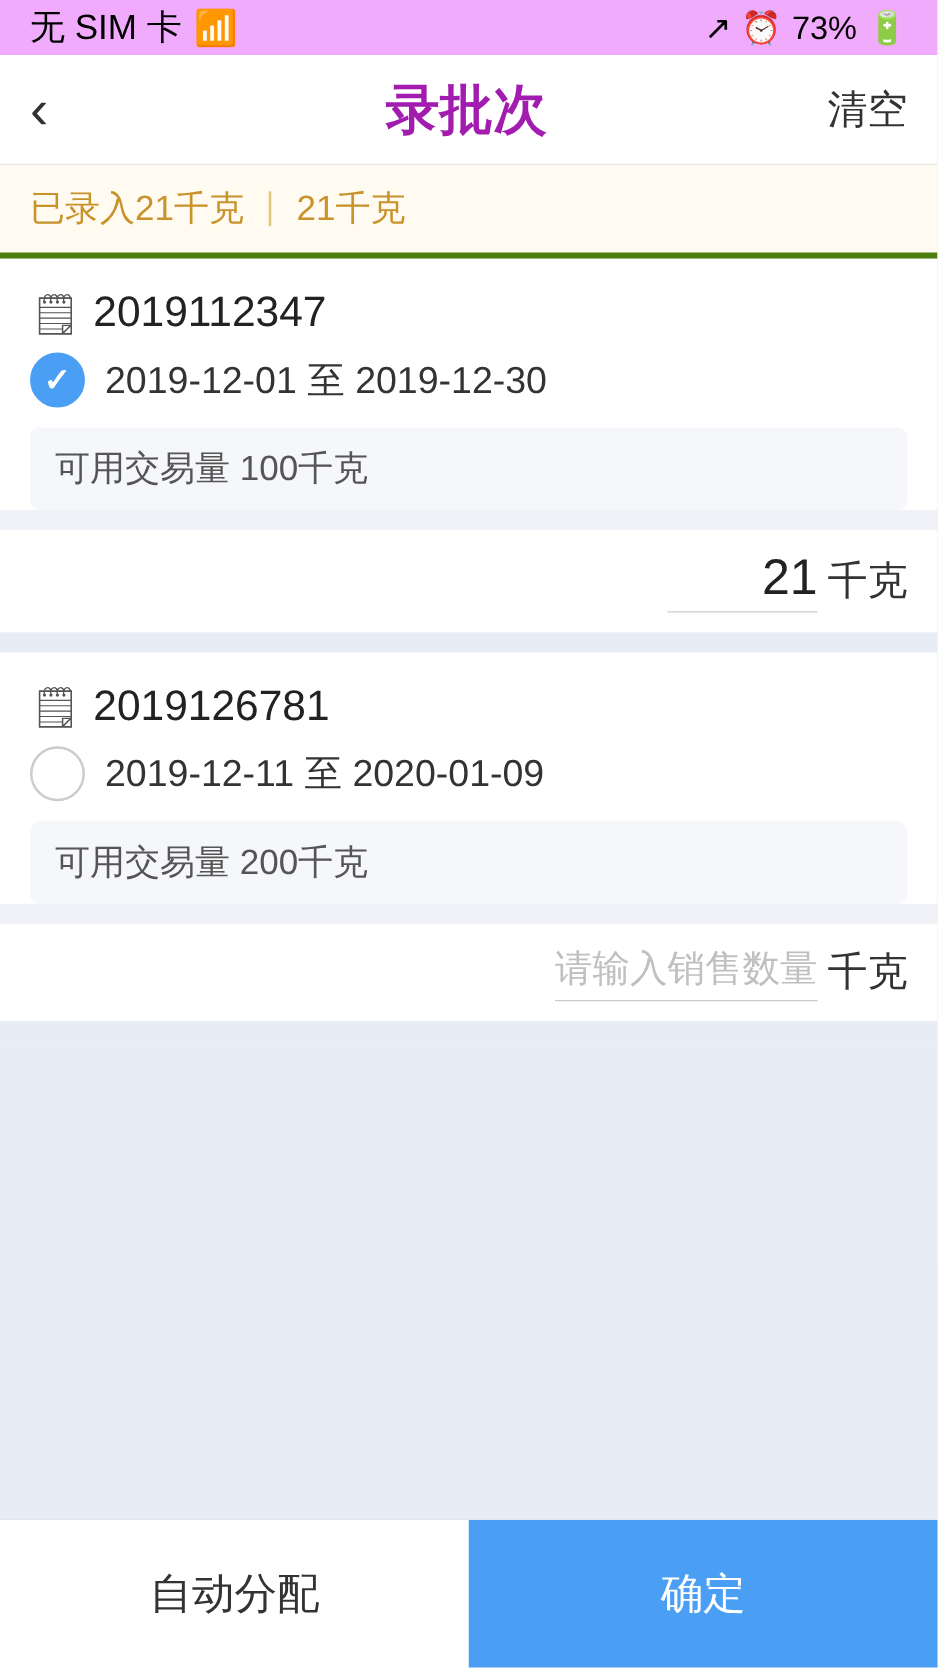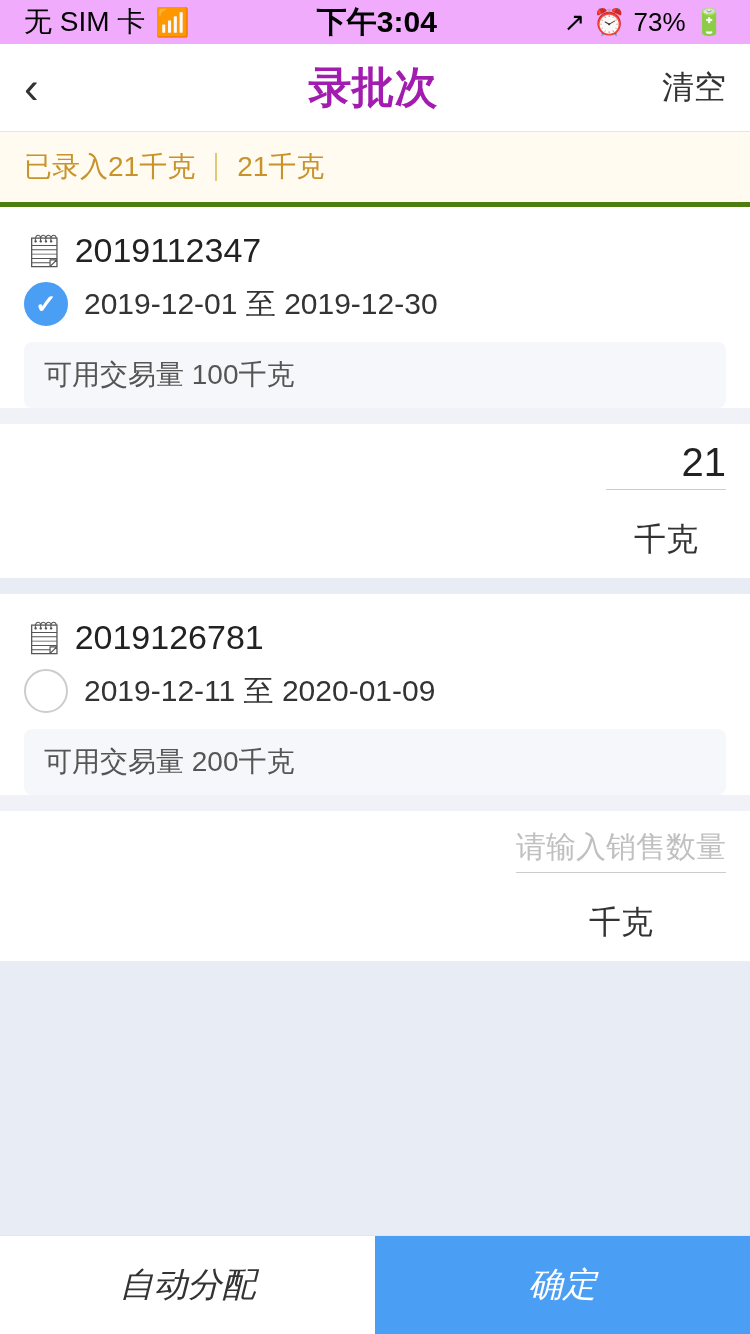--- a/index.html
+++ b/index.html
@@ -153,22 +153,21 @@
       display: flex;
       align-items: center;
       justify-content: flex-end;
       padding: 16px 24px;
       background: #fff;
       gap: 16px;
     }
     .quantity-input-area {
       display: flex;
       align-items: center;
-      gap: 28px;
-      flex-direction: column;
+      gap: 8px;
     }
     .quantity-value {
       font-size: 40px;
       font-weight: 500;
       color: #222;
     }
     .quantity-unit {
       font-size: 32px;
       color: #333;
     }
@@ -193,26 +192,25 @@
     .empty-area {
       background: #e8ecf5;
       flex: 1;
       min-height: 460px;
     }
 
     
     .bottom-bar {
       background: #fff;
       display: flex;
-      height: 99px;
+      height: 119px;
       border-top: 1px solid #e5e5e5;
       position: fixed;
       bottom: 0;
       width: 750px;
-      font-style: italic;
     }
     .btn-auto {
       flex: 1;
       display: flex;
       align-items: center;
       justify-content: center;
       font-size: 34px;
       color: #333;
       background: #fff;
       cursor: pointer;
@@ -229,21 +227,20 @@
     }
   </style>
 </head>
 <body>
 
 <div class="status-bar">
   <div class="status-left">
     <span>无 SIM 卡</span>
     <span>📶</span>
   </div>
-  <div class="status-center">下午3:04</div>
   <div class="status-right">
     <span>↗</span>
     <span>⏰</span>
     <span>73%</span>
     <span>🔋</span>
   </div>
 </div>
 
 <div class="nav-bar">
   <div class="nav-back">‹</div>

